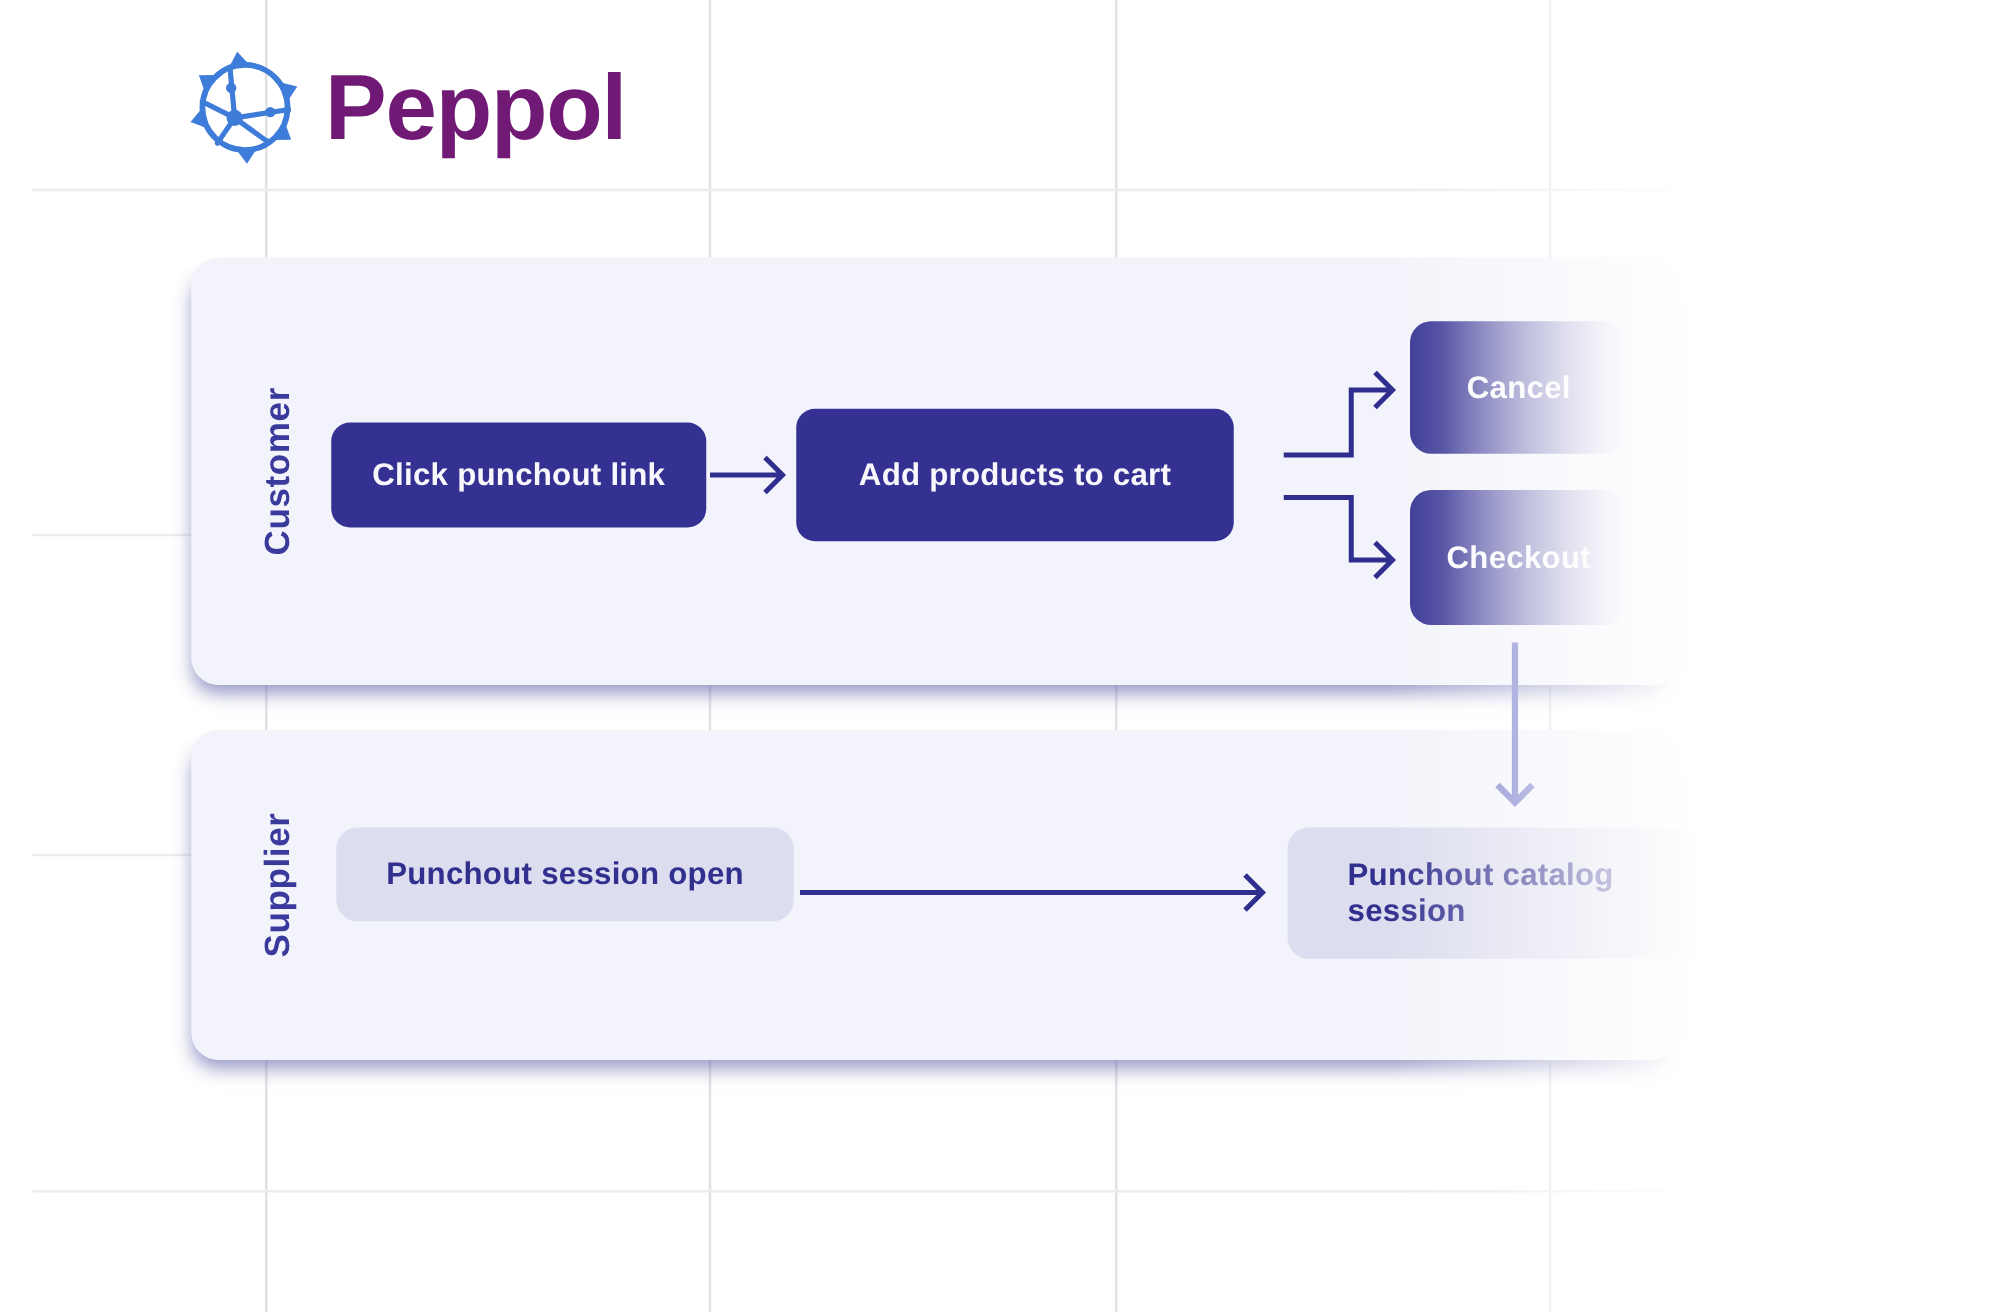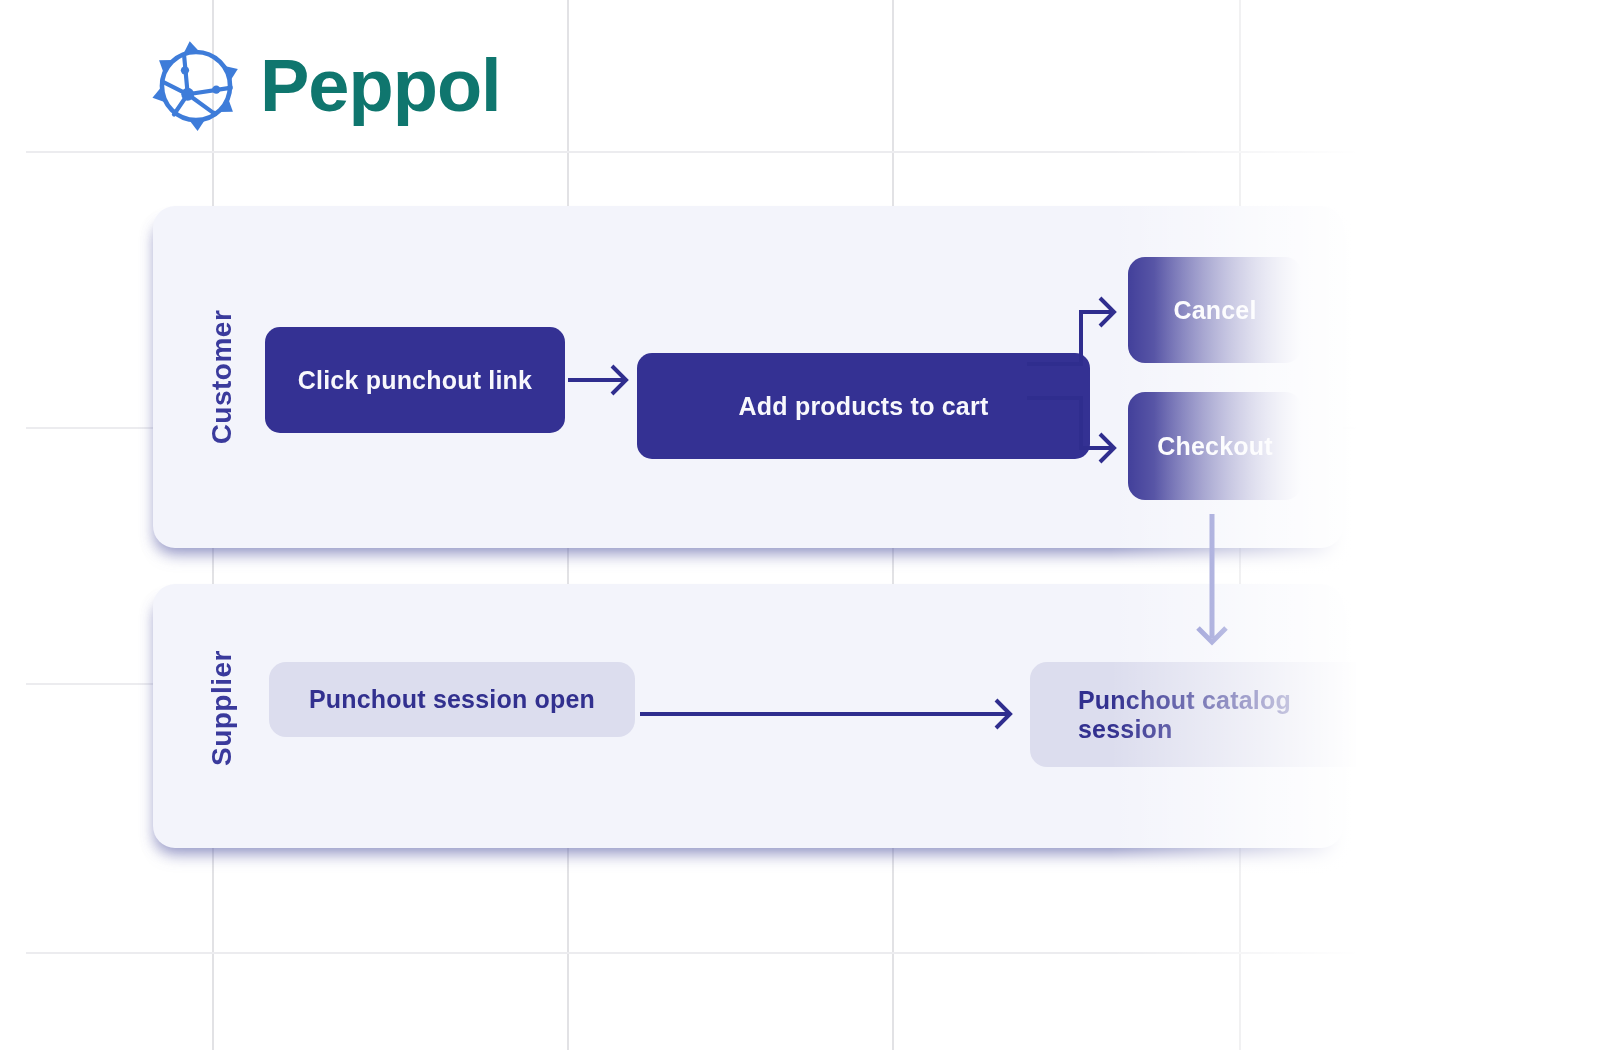--- a/index.html
+++ b/index.html
@@ -9,21 +9,21 @@
   }
   
   .gv{position:absolute;top:0;bottom:0;width:1.5px;background:#e2e2e5;}
   .gv1{left:212px;} .gv2{left:567px;} .gv3{left:892px;} .gv4{left:1239px;}
   .gh{position:absolute;left:26px;right:0;height:2px;background:#ececef;}
   .gh1{top:151px;} .gh2{top:427px;} .gh3{top:683px;} .gh4{top:952px;}
 
   
   .logo{position:absolute;left:150px;top:40px;display:flex;align-items:center;gap:18px;z-index:5;}
   .logo svg{display:block;}
-  .wordmark{font-size:74px;font-weight:700;letter-spacing:-1px;color:#0f766e;line-height:1;}
+  .wordmark{font-size:74px;font-weight:700;letter-spacing:-1px;color:#701a75;line-height:1;}
 
   
   .lane{
     position:absolute;left:153px;width:1190px;border-radius:22px;background:#f3f4fb;
     box-shadow:0 12px 16px -6px rgba(101,103,172,0.55), -8px 10px 14px -8px rgba(101,103,172,0.35);
     z-index:1;
   }
   .lane-customer{top:206px;height:342px;}
   .lane-supplier{top:584px;height:264px;}
   .lane-label{
@@ -34,22 +34,22 @@
   .lane-label-supplier{left:222px;top:708px;}
 
   
   .node{
     position:absolute;z-index:2;display:flex;align-items:center;justify-content:center;
     font-size:25px;font-weight:700;border-radius:15px;letter-spacing:0.2px;
   }
   .node-dark{background:#343193;color:#f8f8fc;}
   .node-dark-fade{background:linear-gradient(90deg,#343193 0%,#343193 15%,rgba(52,49,147,0) 100%);color:#fafafd;border-radius:17px;}
   .node-light{background:#dcddee;color:#32308f;border-radius:17px;}
-  .n-click{left:265px;top:327px;width:300px;height:106px;}
-  .n-add{left:637px;top:327px;width:453px;height:106px;margin-top:26px;}
+  .n-click{left:265px;top:338px;width:300px;height:84px;}
+  .n-add{left:637px;top:327px;width:350px;height:106px;}
   .n-cancel{left:1128px;top:257px;width:174px;height:106px;}
   .n-checkout{left:1128px;top:392px;width:174px;height:108px;}
   .n-session{left:269px;top:662px;width:366px;height:75px;}
   .n-catalog{left:1030px;top:662px;width:360px;height:105px;justify-content:flex-start;padding-left:48px;box-sizing:border-box;}
 
   
   .edges{position:absolute;left:0;top:0;z-index:3;pointer-events:none;}
 
   
   .fade-right{position:absolute;top:0;bottom:0;left:1110px;width:250px;z-index:10;pointer-events:none;

